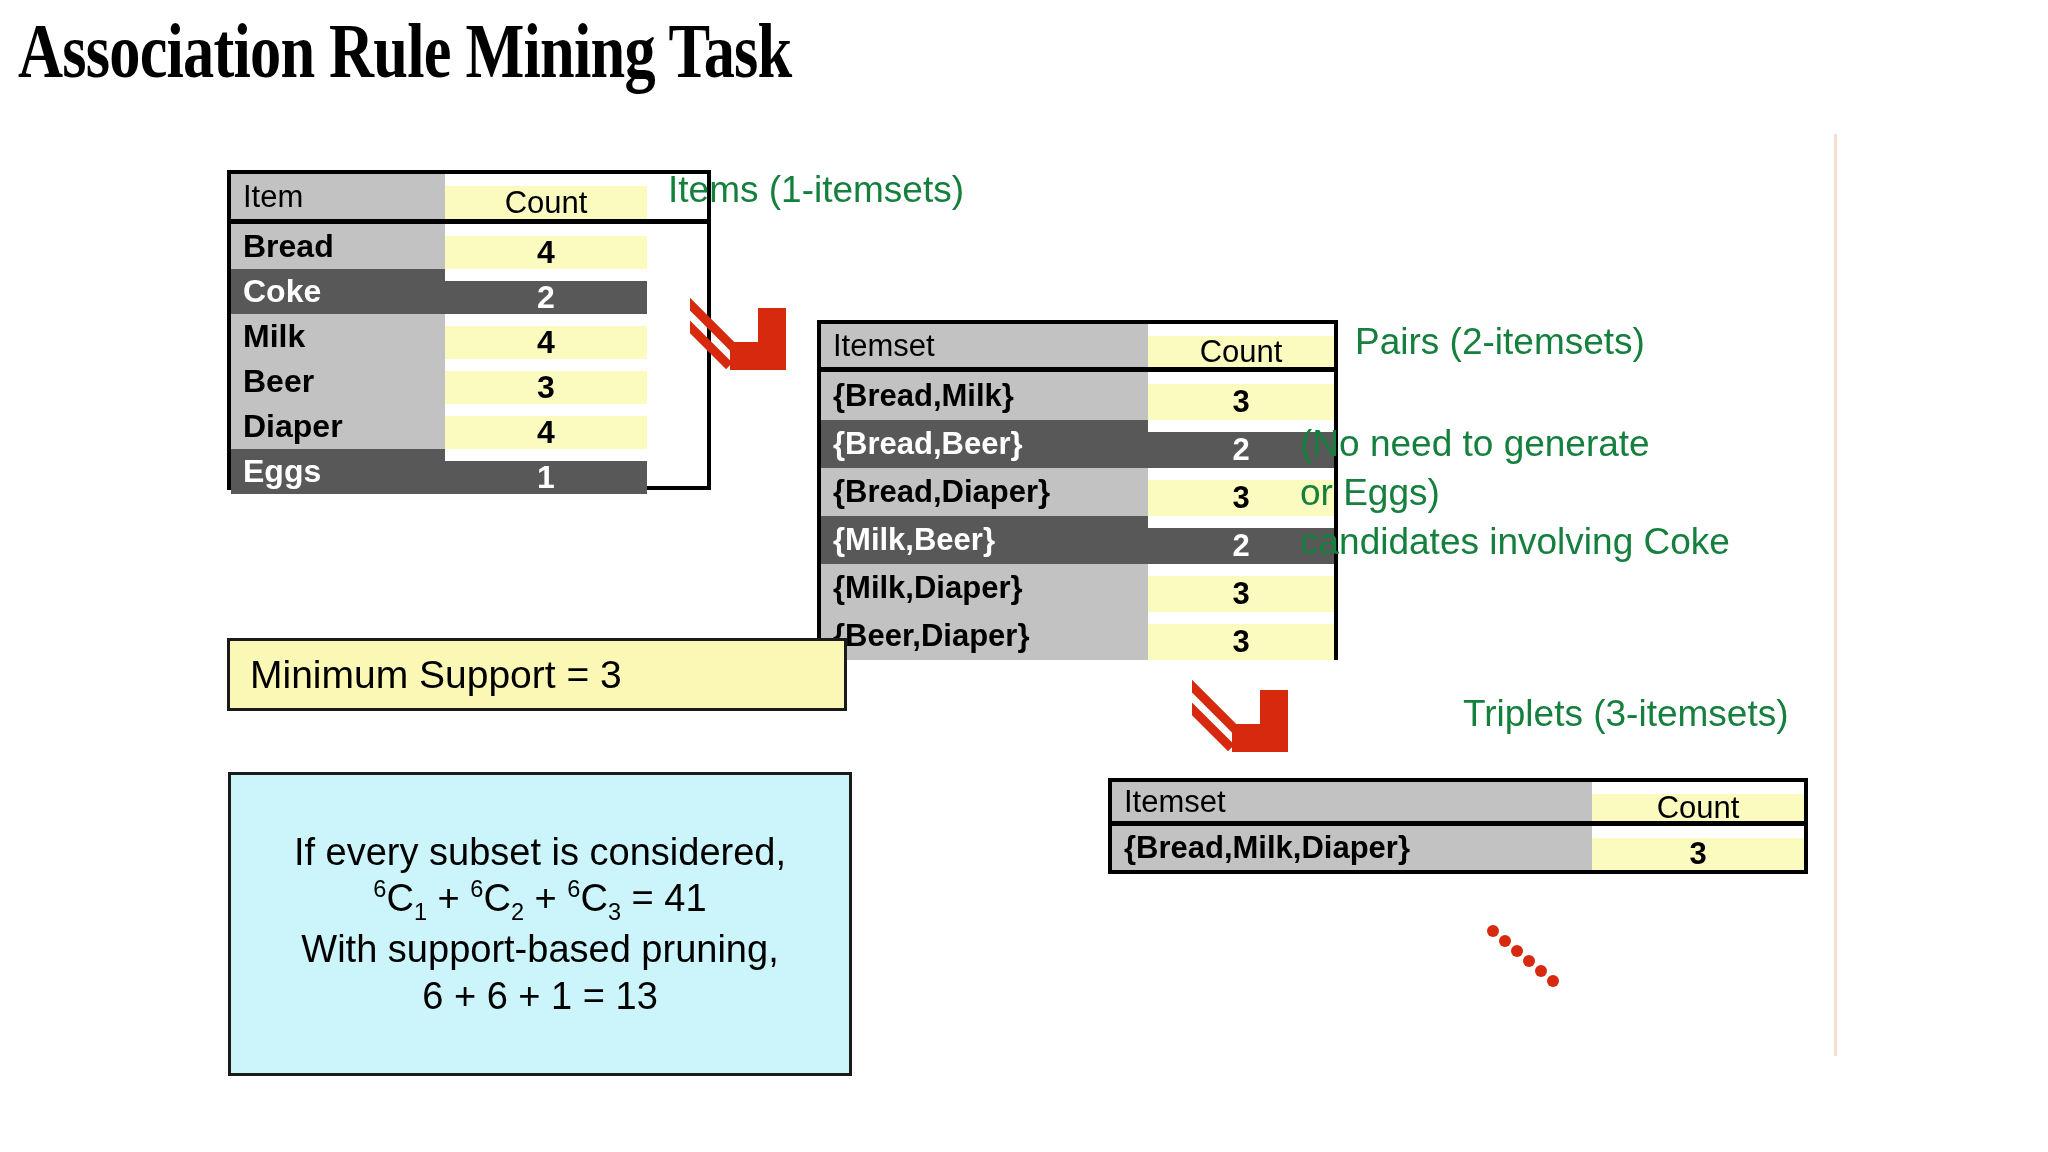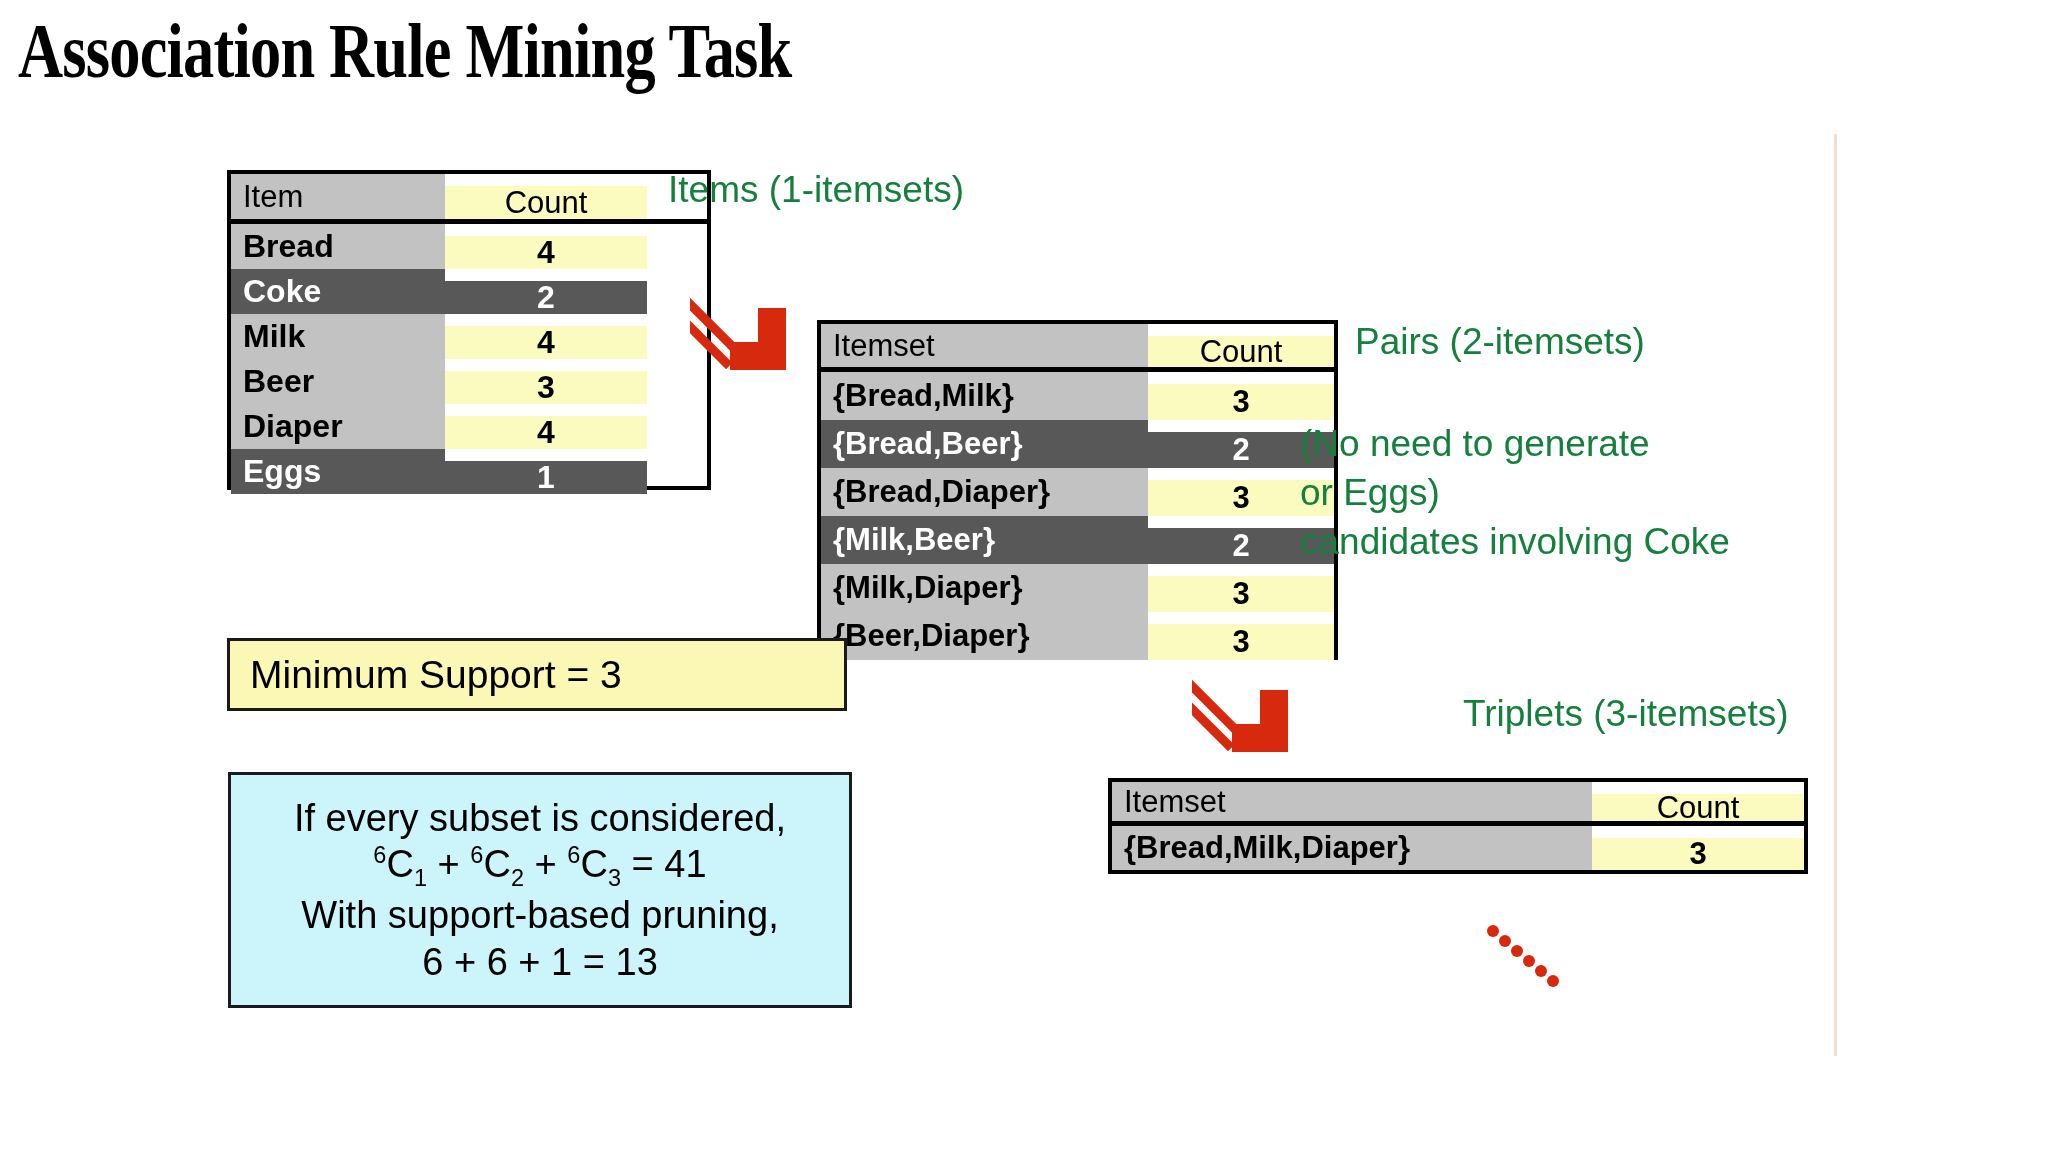--- a/index.html
+++ b/index.html
@@ -140,21 +140,21 @@
     background: #fbf7b4;
     display: flex;
     align-items: center;
     padding-left: 20px;
     font-size: 39px;
   }
   #pruning-box {
     left: 228px;
     top: 772px;
     width: 624px;
-    height: 236px;
+    height: 304px;
     background: #ccf5fb;
     display: flex;
     flex-direction: column;
     align-items: center;
     justify-content: center;
     font-size: 38px;
     line-height: 1.22;
   }
   #pruning-box .pline { white-space: nowrap; }
   #pruning-box .pline.center { text-align: center; }

